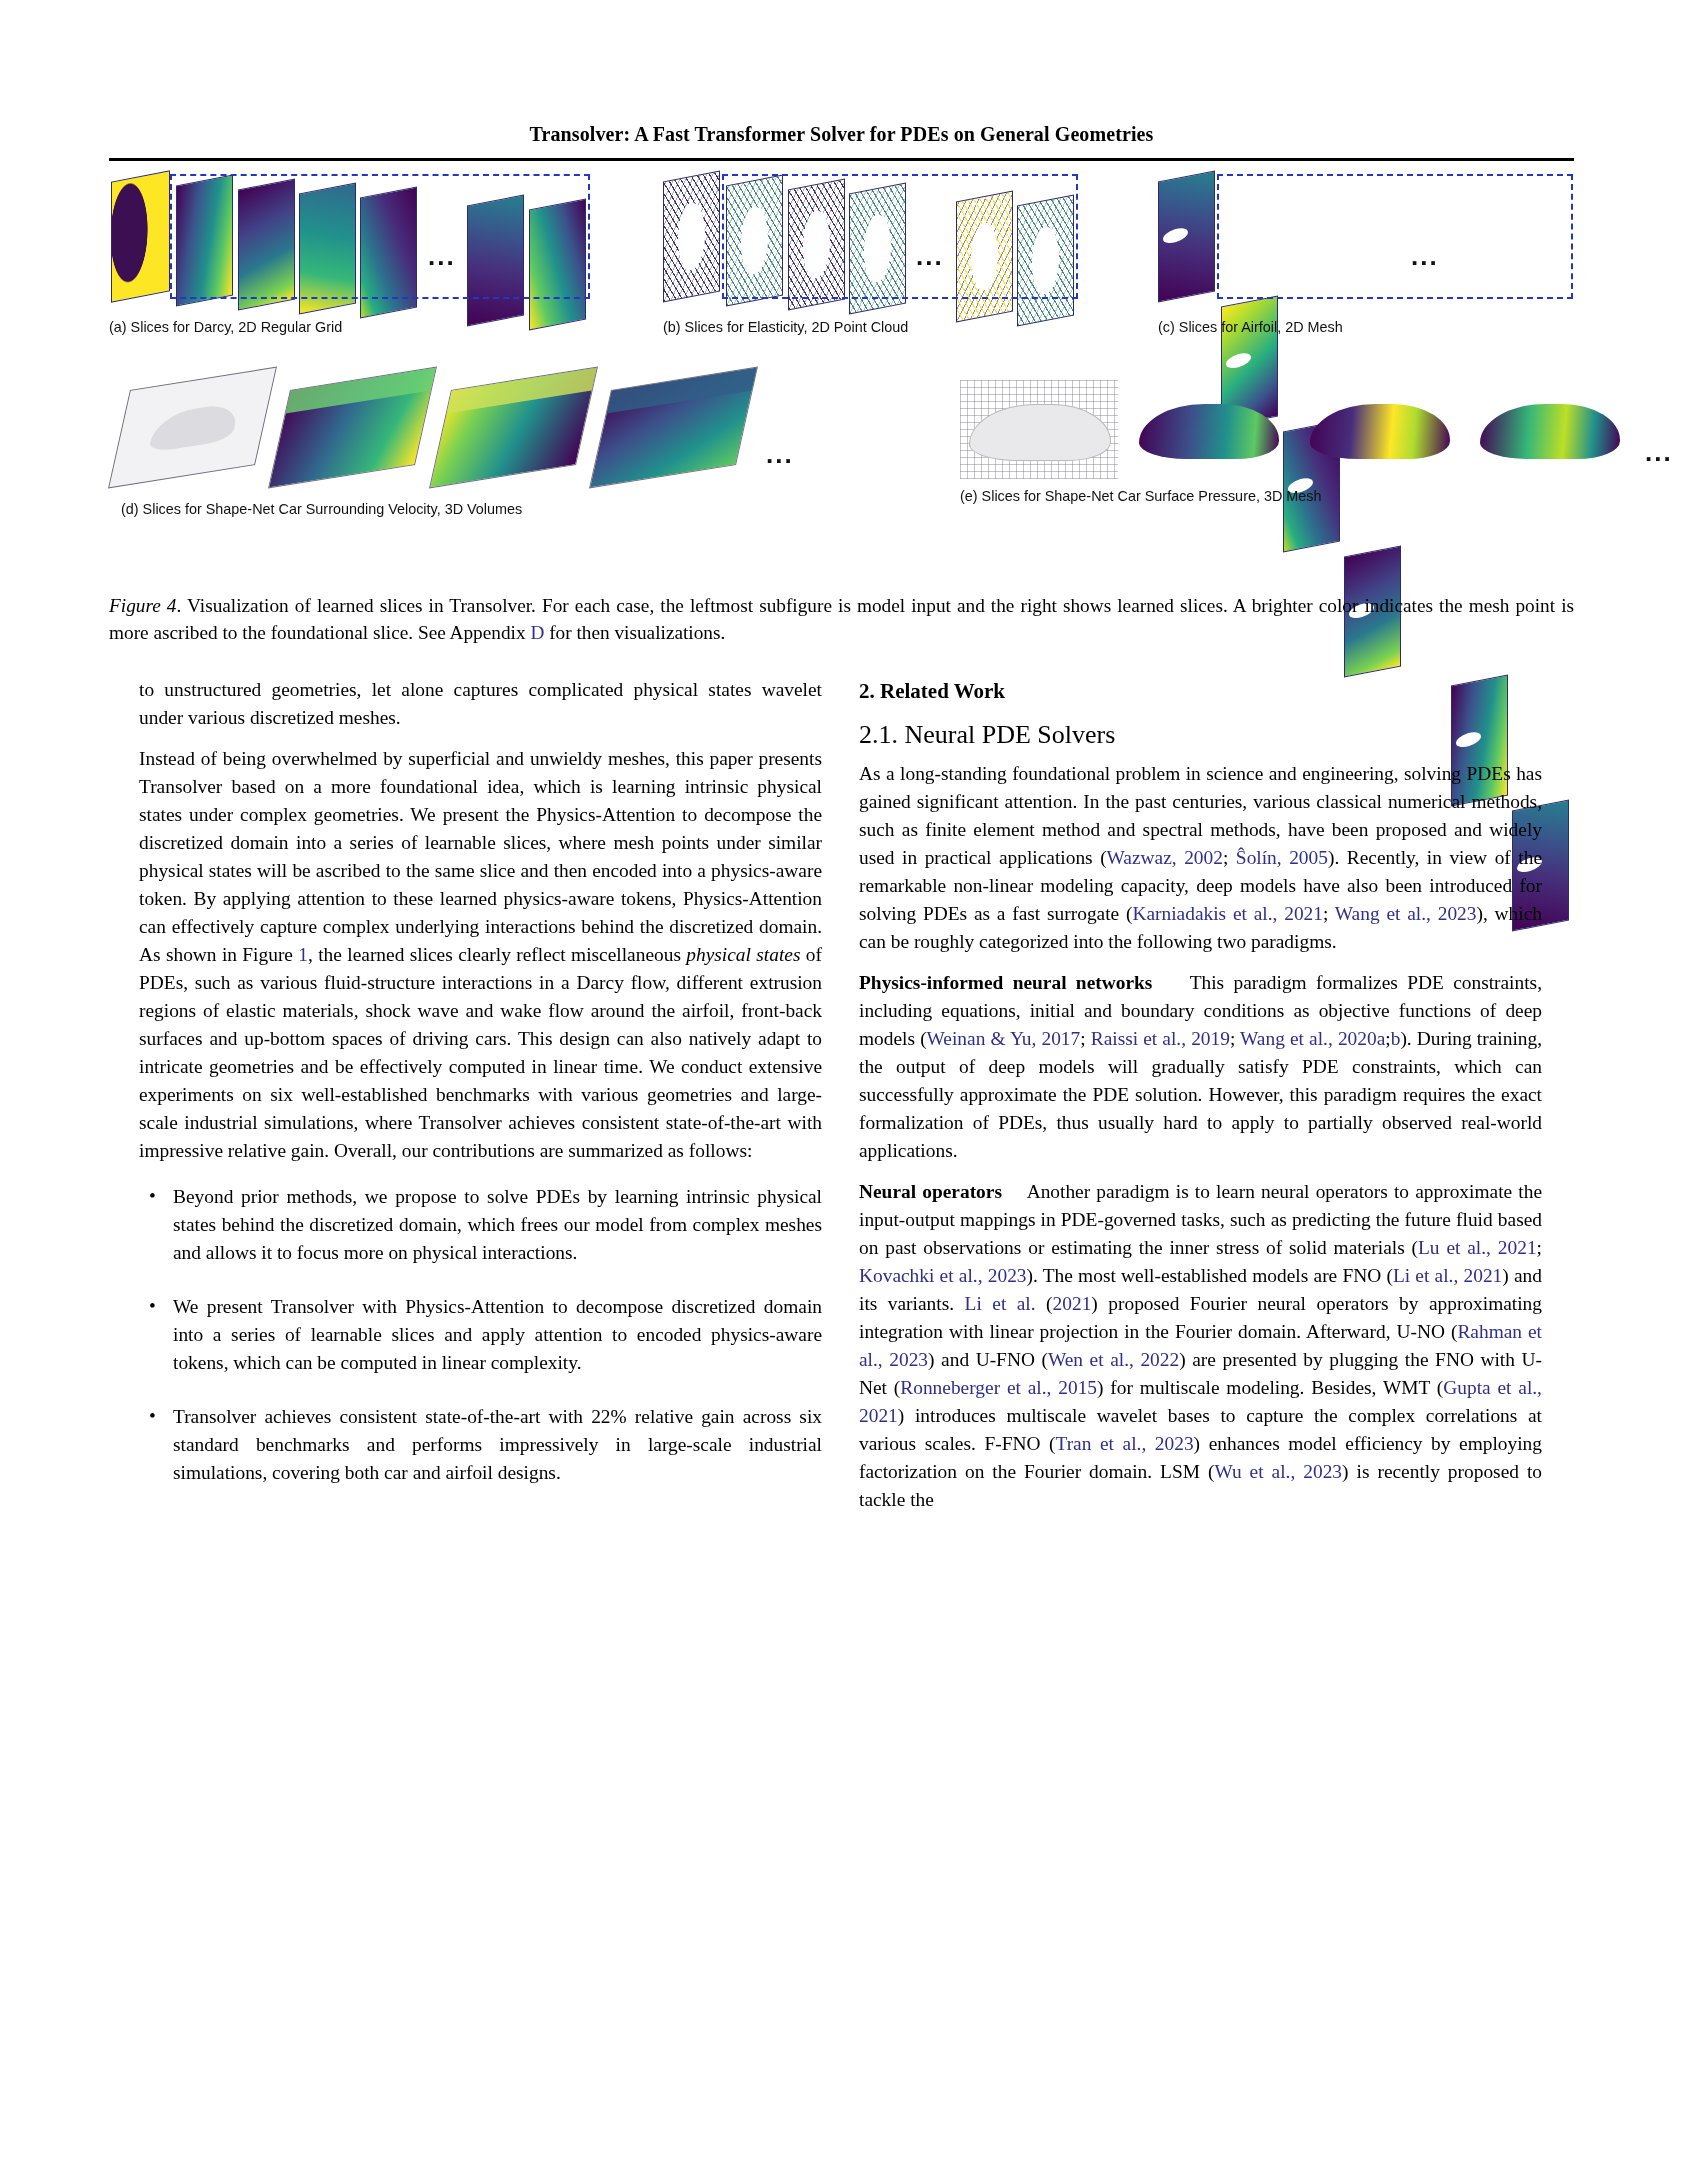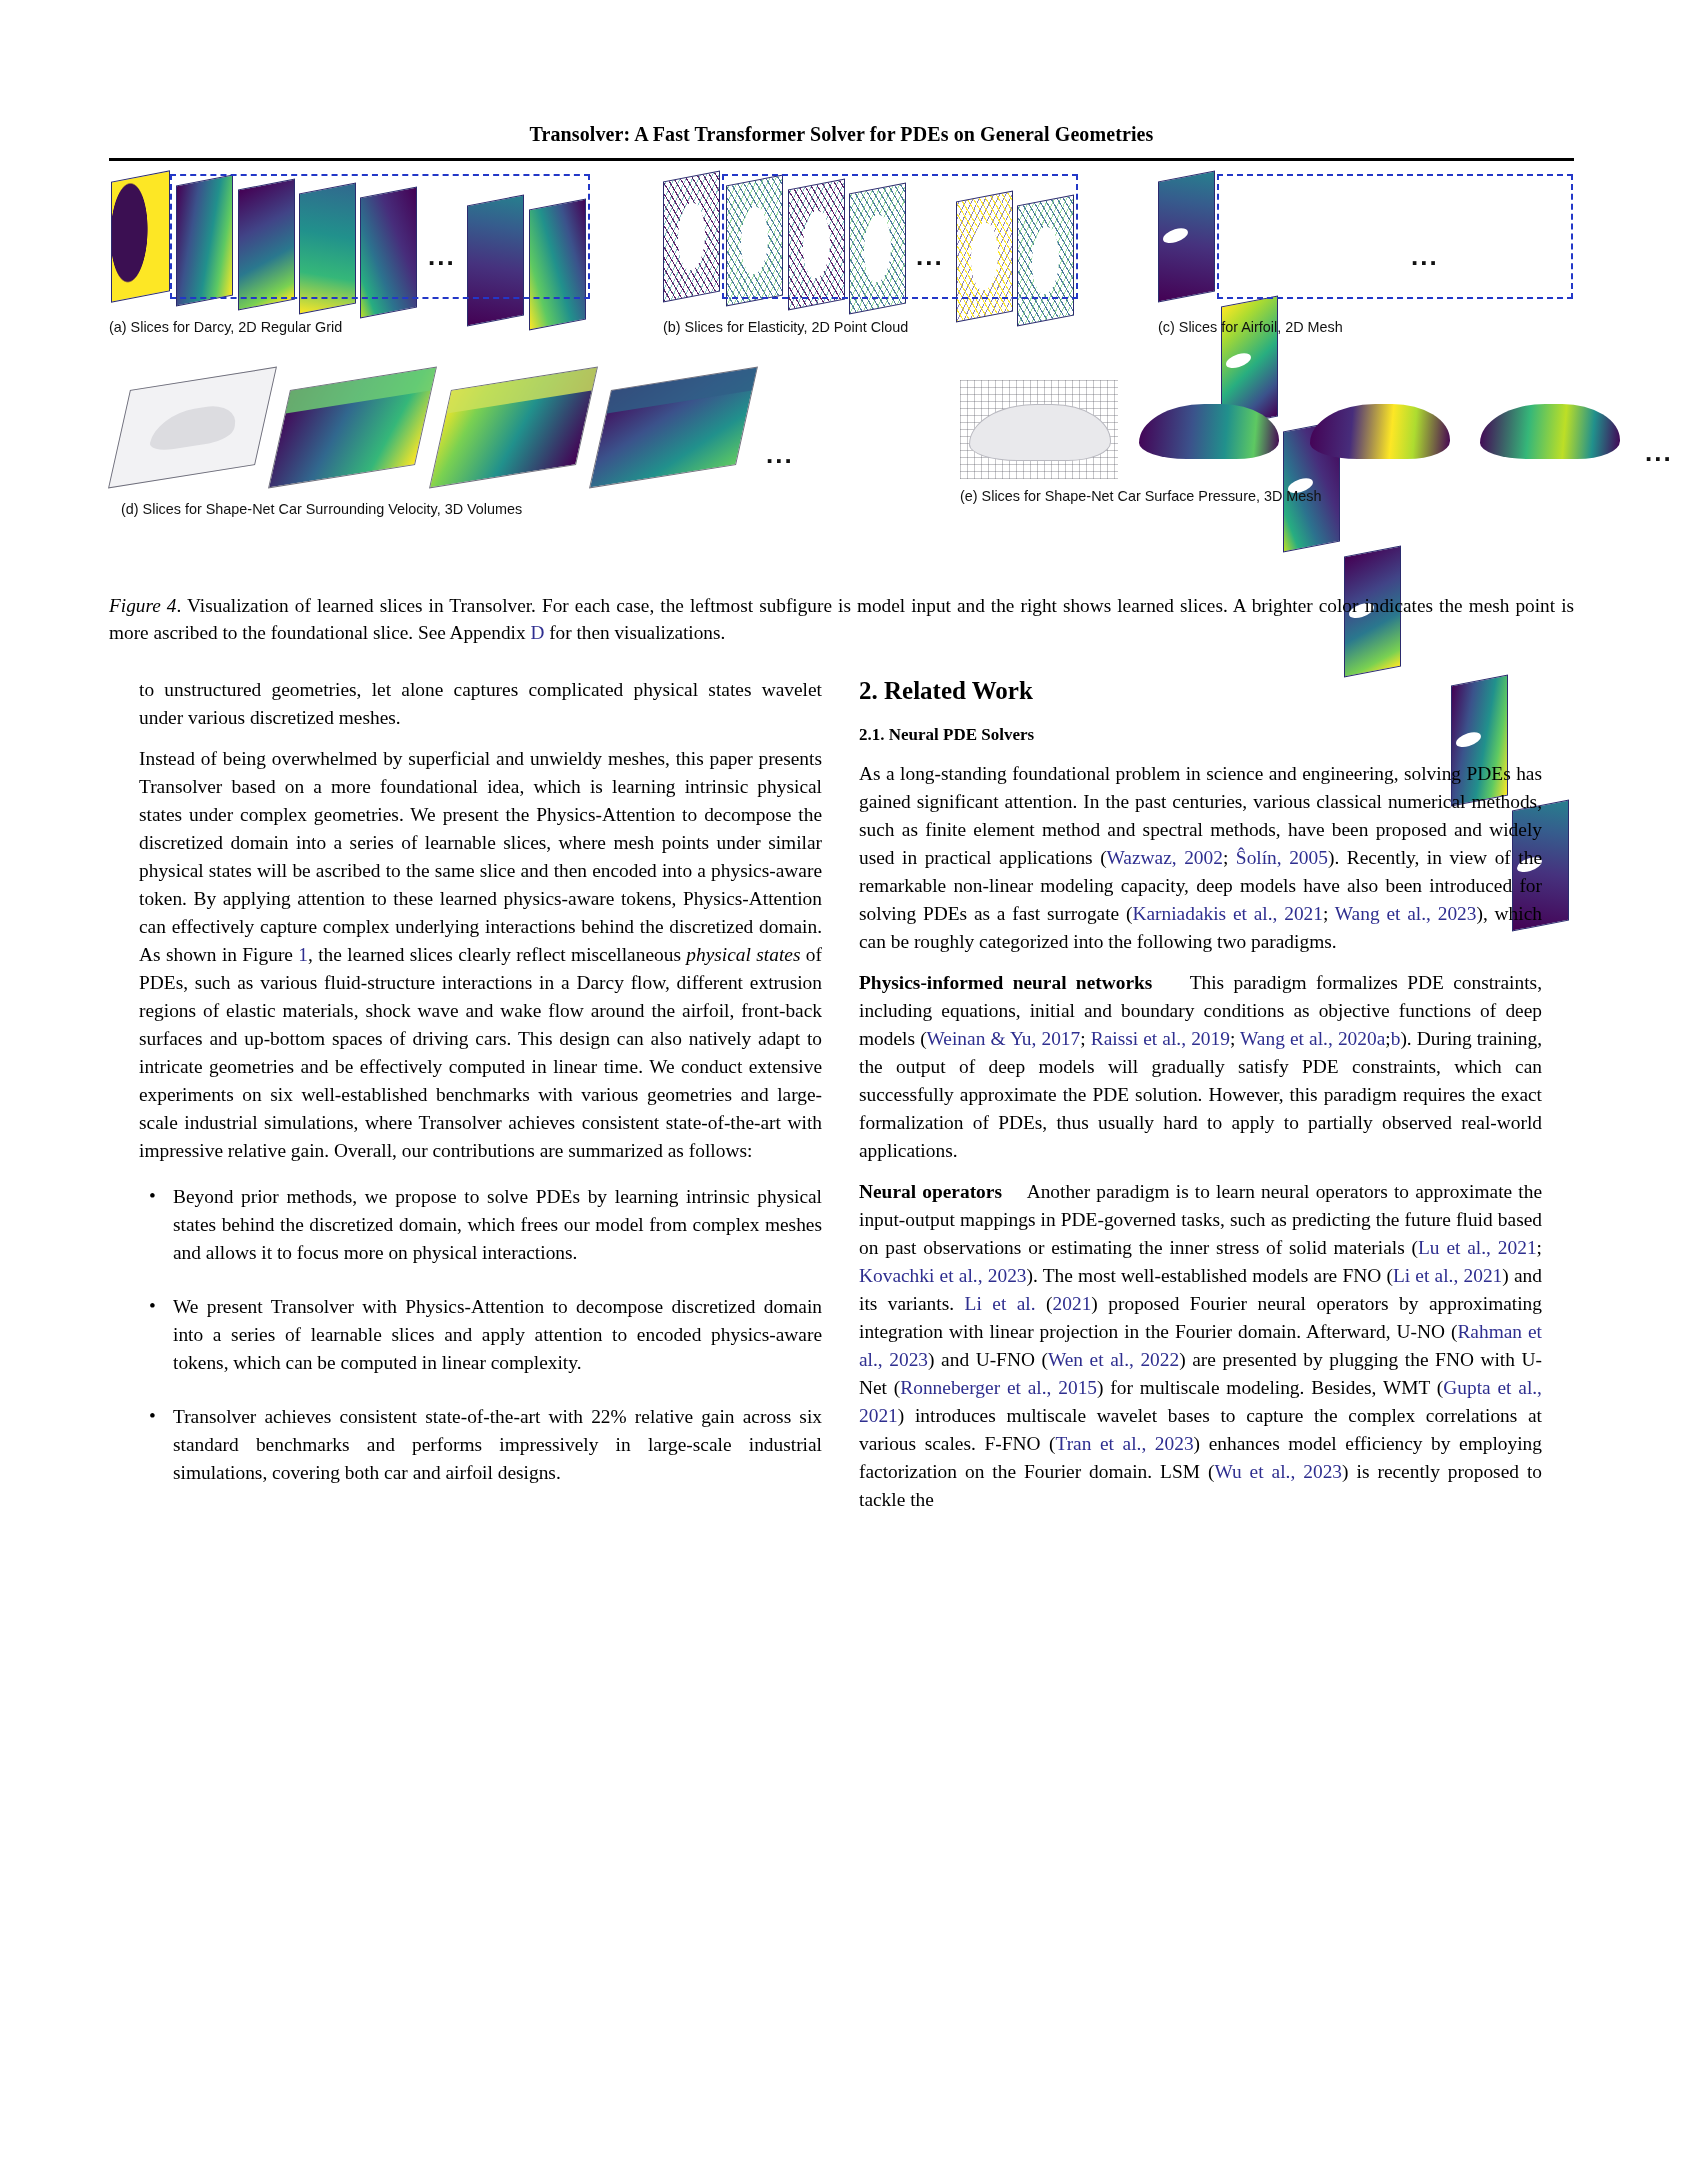--- a/index.html
+++ b/index.html
@@ -114,22 +114,22 @@
     font-size:19.3px;line-height:27px;text-align:justify;
   }
   .figcap i{font-style:italic;}
   .lnk{color:#2e2e8f;}
 
   
   .col{position:absolute;top:676px;width:683px;font-size:19.4px;line-height:28px;text-align:justify;}
   .colL{left:139px;}
   .colR{left:859px;}
   .col p{margin:0 0 13px 0;text-indent:0;}
-  h2.sec{font-size:25px;font-weight:bold;margin:0 0 16px 0;line-height:30px;}
-  h3.sub{font-size:17px;font-weight:bold;margin:11px 0 12px 0;line-height:26px;}
+  h2.sec{font-size:21px;font-weight:bold;margin:0 0 16px 0;line-height:30px;}
+  h3.sub{font-size:26px;font-weight:normal;margin:11px 0 12px 0;line-height:26px;}
   .runin{font-weight:bold;}
   ul.contrib{margin:18px 0 0 0;padding:0 0 0 34px;list-style:none;}
   ul.contrib li{position:relative;margin:0 0 26px 0;text-align:justify;}
   ul.contrib li .bul{position:absolute;left:-24px;top:-1px;}
   .pnum{
     position:absolute;left:0;top:2020px;width:1683px;text-align:center;font-size:19px;
   }
 </style>
 </head>
 <body>

